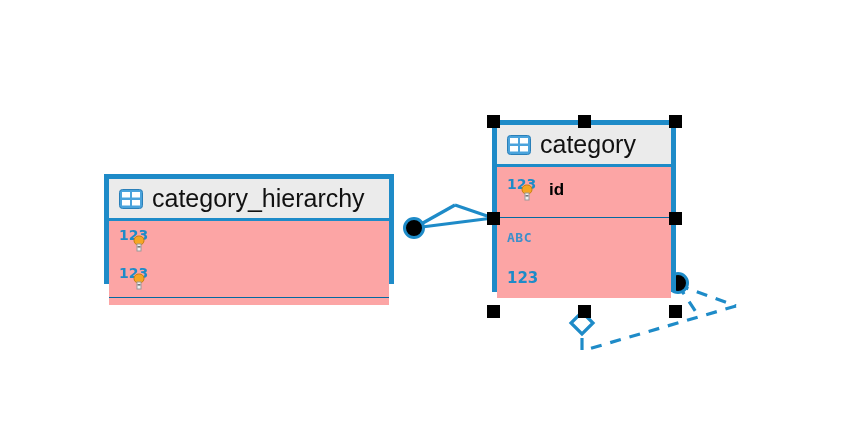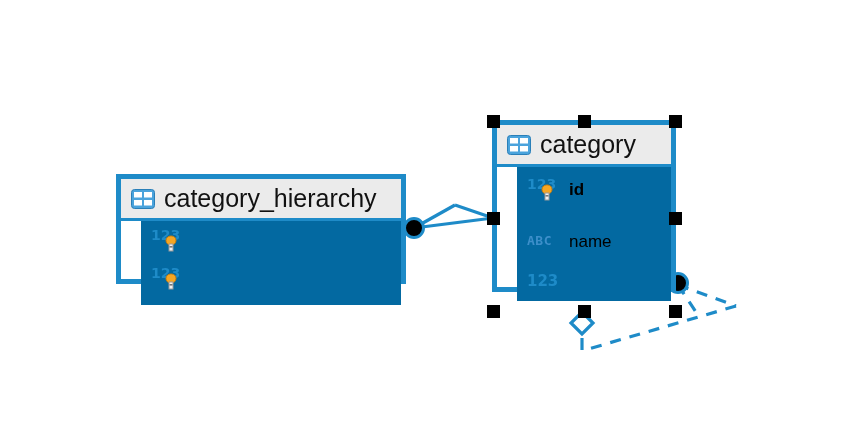--- a/index.html
+++ b/index.html
@@ -40,25 +40,24 @@
   }
   .entity-title {
     font-size: 25px;
     color: #111111;
     line-height: 1;
     margin-left: 9px;
     white-space: nowrap;
   }
   .section {
     box-sizing: border-box;
-    background: #0369a1;
-    margin-left: 20px;
+    background: #fca5a5;
   }
   .section + .section {
-    border-top: 4px solid #0369a1;
+    border-top: 1px solid #0369a1;
   }
   .field-row {
     display: flex;
     align-items: center;
     padding: 0 10px;
     height: 38px;
     white-space: nowrap;
   }
   .field-name {
     font-size: 17px;
@@ -127,21 +126,21 @@
       <line x1="678" y1="285" x2="736" y2="306" stroke="#1e8bc8" stroke-width="3.2" stroke-dasharray="11 9"></line>
       <line x1="736" y1="306" x2="585" y2="350" stroke="#1e8bc8" stroke-width="3.2" stroke-dasharray="11 9"></line>
       <line x1="678" y1="285" x2="700" y2="318" stroke="#1e8bc8" stroke-width="3.2" stroke-dasharray="11 9"></line>
 
       <polygon points="582,312 593,323 582,334 571,323" fill="#ffffff" stroke="#1e8bc8" stroke-width="3.2"></polygon>
       <line x1="582" y1="338" x2="582" y2="350" stroke="#1e8bc8" stroke-width="3.2"></line>
       <circle cx="678" cy="283" r="9.5" fill="#000000" stroke="#1e8bc8" stroke-width="3"></circle>
     </g>
   </svg>
 
-  <div class="entity" style="left:116px; top:174px; width:290px; height:110px;">
+  <div class="entity" style="left:104px; top:174px; width:290px; height:110px;">
     <div class="entity-header">
       <span class="icon-table">
         <svg viewBox="0 0 24 20" width="24" height="20" xmlns="http://www.w3.org/2000/svg">
           <rect x="0.5" y="0.5" width="23" height="19" rx="3" ry="3" fill="#4aa3dc" stroke="#2a7fb8" stroke-width="1"></rect>
           <rect x="3" y="3" width="8" height="5.5" fill="#ffffff"></rect>
           <rect x="13" y="3" width="8" height="5.5" fill="#ffffff"></rect>
           <rect x="3" y="11" width="8" height="5.5" fill="#ffffff"></rect>
           <rect x="13" y="11" width="8" height="5.5" fill="#ffffff"></rect>
         </svg>
       </span>
@@ -208,21 +207,20 @@
       </div>
     </div>
 
     <div class="section">
       <div class="field-row" style="height:40px;">
         <span class="icon-abc">
           <svg viewBox="0 0 34 20" width="34" height="20" xmlns="http://www.w3.org/2000/svg">
             <text x="0" y="14" font-family="DejaVu Sans Mono, monospace" font-size="13" font-weight="bold" fill="#3d8fca" letter-spacing="0.5">ABC</text>
           </svg>
         </span>
-        <span class="field-name">name</span>
       </div>
       <div class="field-row" style="height:40px;">
         <span class="icon-abc">
           <svg viewBox="0 0 34 20" width="34" height="20" xmlns="http://www.w3.org/2000/svg">
             <text x="0" y="15" font-family="DejaVu Sans, sans-serif" font-size="15" font-weight="bold" fill="#1e8bc8">123</text>
           </svg>
         </span>
       </div>
     </div>
   </div>

